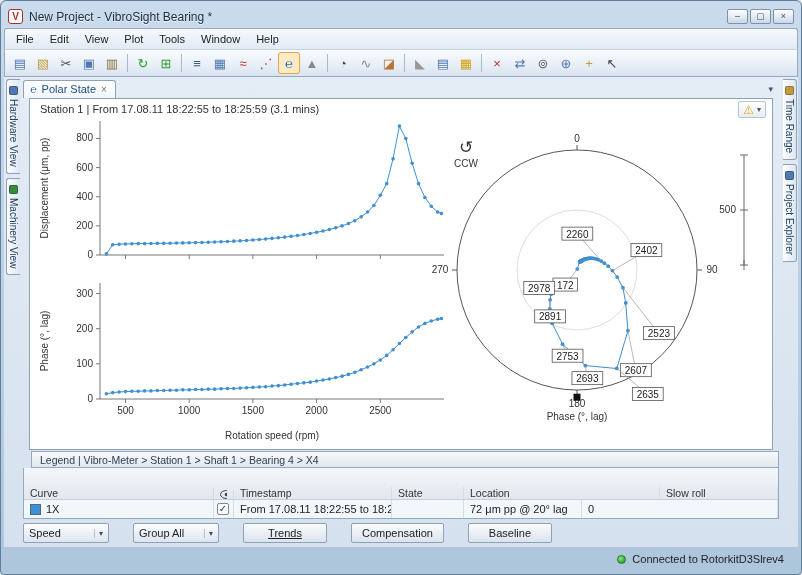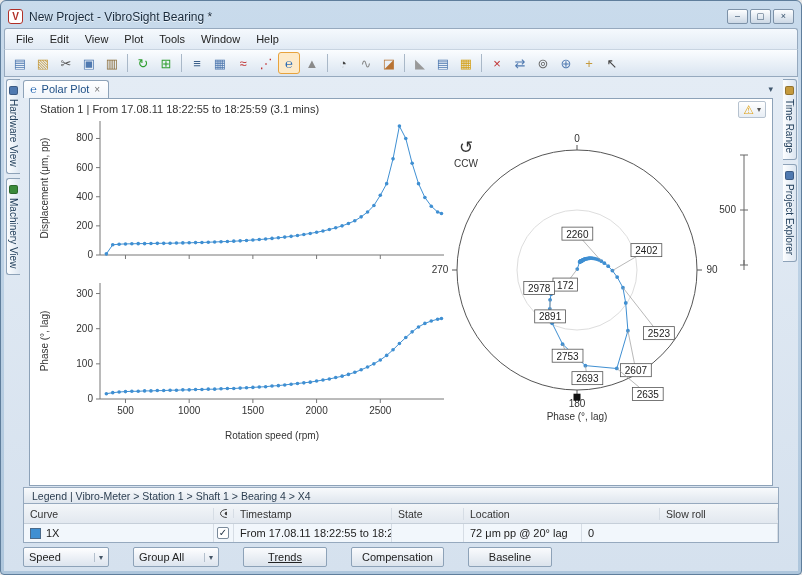--- a/index.html
+++ b/index.html
@@ -43,25 +43,25 @@
   .tab-overflow{margin-left:auto;font-size:9px;color:#41586f;padding:0 6px 4px;}
   
   .doc-panel{flex:1 1 auto;margin:0 8px;background:#fff;border:1px solid #8da2b8;position:relative;overflow:hidden;}
   .plot-header{height:20px;line-height:20px;padding-left:10px;color:#333;font-size:11px;}
   .warning-box{position:absolute;top:2px;right:6px;border:1px solid #b6c2cf;border-radius:2px;
     background:linear-gradient(#ffffff,#e7edf4);padding:0 4px;height:17px;display:flex;align-items:center;gap:3px;}
   .warn-glyph{color:#e0a010;font-size:12px;line-height:1;}
   .warn-caret{font-size:8px;color:#555;}
   .chart-abs{position:absolute;}
   
-  .legend-bar{height:17px;margin:1px 2px 0 2px;background:linear-gradient(#f8fafc,#dfe6ee);border:1px solid #96a9be;
+  .legend-bar{height:17px;margin:1px 2px 0 10px;background:linear-gradient(#f8fafc,#dfe6ee);border:1px solid #96a9be;
     display:flex;align-items:center;padding-left:8px;color:#2c3e50;flex:0 0 auto;font-size:10.5px;}
   .legend-table{margin:0 2px;background:#fff;border:1px solid #96a9be;border-top:none;flex:0 0 auto;}
-  .lt-head{display:flex;background:linear-gradient(#f3f6f9,#e2e8ef);border-bottom:1px solid #c6cfd9;height:20px;
-    align-items:center;font-size:10.5px;color:#333;}
+  .lt-head{display:flex;background:linear-gradient(#f3f6f9,#e2e8ef);border-bottom:1px solid #c6cfd9;height:32px;
+    align-items:flex-end;font-size:10.5px;color:#333;}
   .lt-row{display:flex;height:18px;align-items:stretch;background:#f2f7fc;}
   .lt-cell{padding:0 6px;border-right:1px solid #d6dde5;display:flex;align-items:center;gap:5px;overflow:hidden;white-space:nowrap;}
   .swatch{width:11px;height:11px;border:1px solid #4a6a8a;flex:0 0 auto;}
   .cb{width:12px;height:12px;border:1px solid #7a8a9a;background:#fff;border-radius:2px;font-size:10px;line-height:10px;
     text-align:center;color:#234;}
   
   .controls-bar{display:flex;gap:24px;padding:4px 2px 4px 2px;align-items:center;flex:0 0 auto;}
   .dropdown{width:86px;height:20px;border:1px solid #8da2b8;border-radius:2px;background:linear-gradient(#fefeff,#dce4ee);
     display:flex;align-items:center;padding:0 5px;justify-content:space-between;cursor:default;}
   .dd-caret{font-size:8px;color:#456;border-left:1px solid #b4c0cd;padding-left:4px;}
@@ -142,21 +142,21 @@
         <div class="vtab left">
           <span class="tab-ico" style="background: rgb(58, 138, 58);"></span>
           <span>Machinery View</span>
         </div>
       </div>
 
     <div class="center-col">
       <div class="tabbar" id="tabbar">
           <div class="tab">
             <span class="tab-glyph">℮</span>
-            <span>Polar Plot</span>
+            <span>Polar State</span>
             <span class="tab-close">×</span>
           </div>
           <div class="tab-overflow">▾</div>
         </div>
 
       <div class="doc-panel">
         <div class="plot-header">Station 1 | From 17.08.11 18:22:55 to 18:25:59 (3.1 mins)</div>
         <div class="warning-box">
           <span class="warn-glyph">⚠</span>
           <span class="warn-caret">▾</span>
@@ -483,14 +483,18 @@
           <span class="tab-ico" style="background: rgb(197, 154, 61);"></span>
           <span>Time Range</span>
         </div>
         <div class="vtab right">
           <span class="tab-ico" style="background: rgb(79, 121, 176);"></span>
           <span>Project Explorer</span>
         </div>
       </div>
   </div>
 
+  <div class="statusbar">
+    <span class="status-dot"></span>
+    <span>Connected to RotorkitD3Slrev4</span>
+  </div>
 
 </div>
 
 </body></html>

